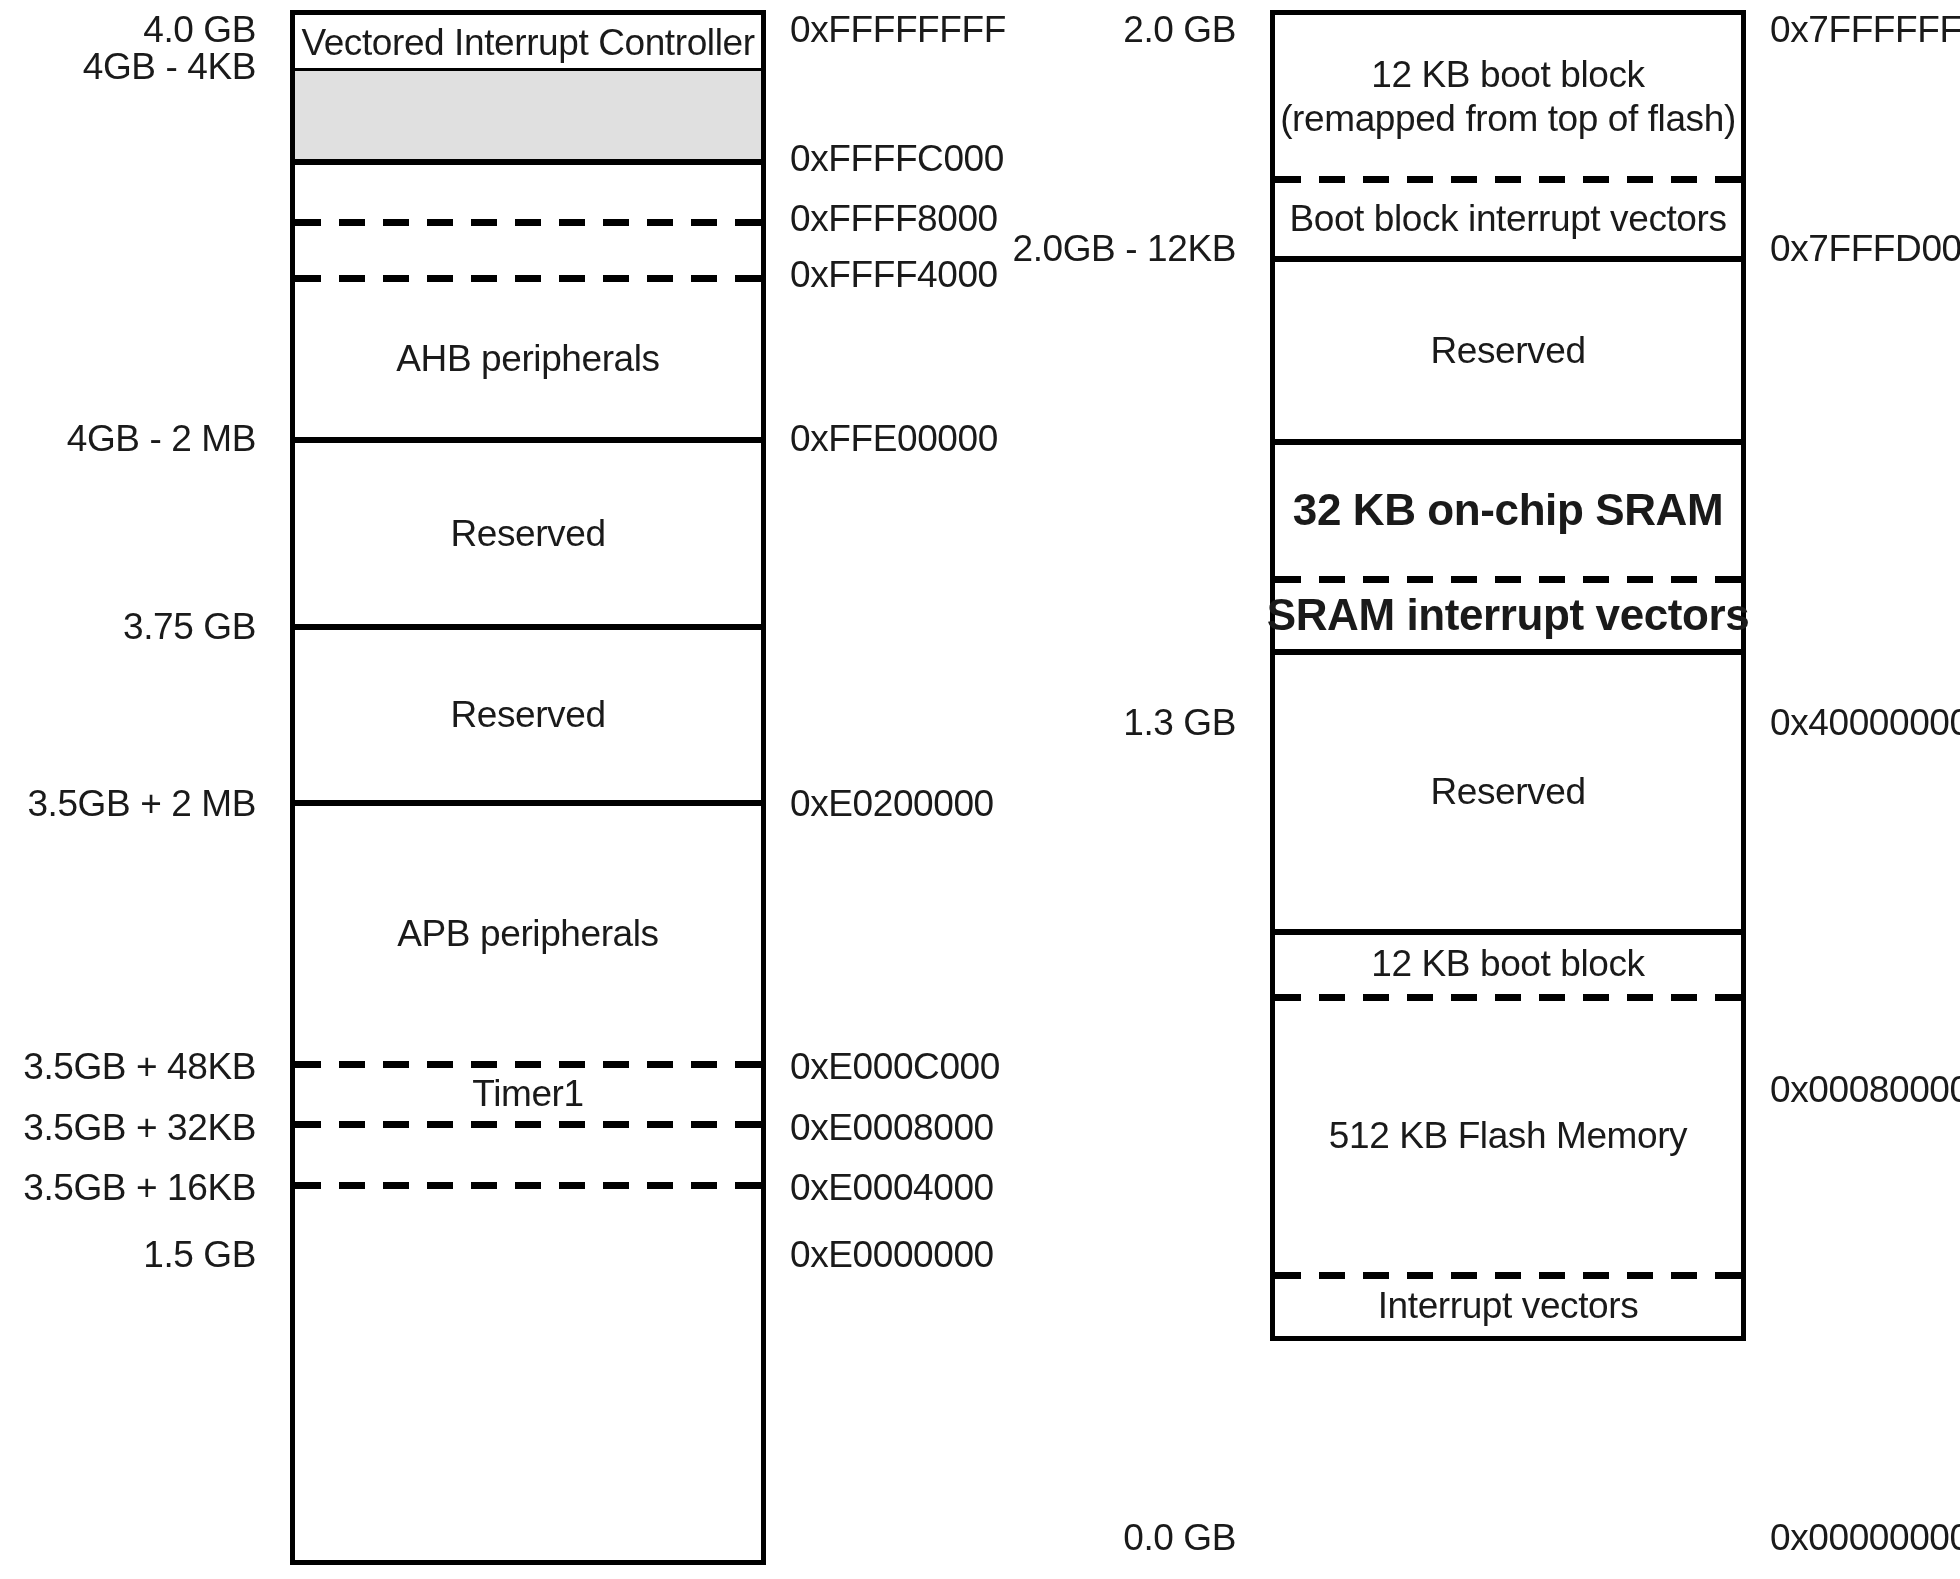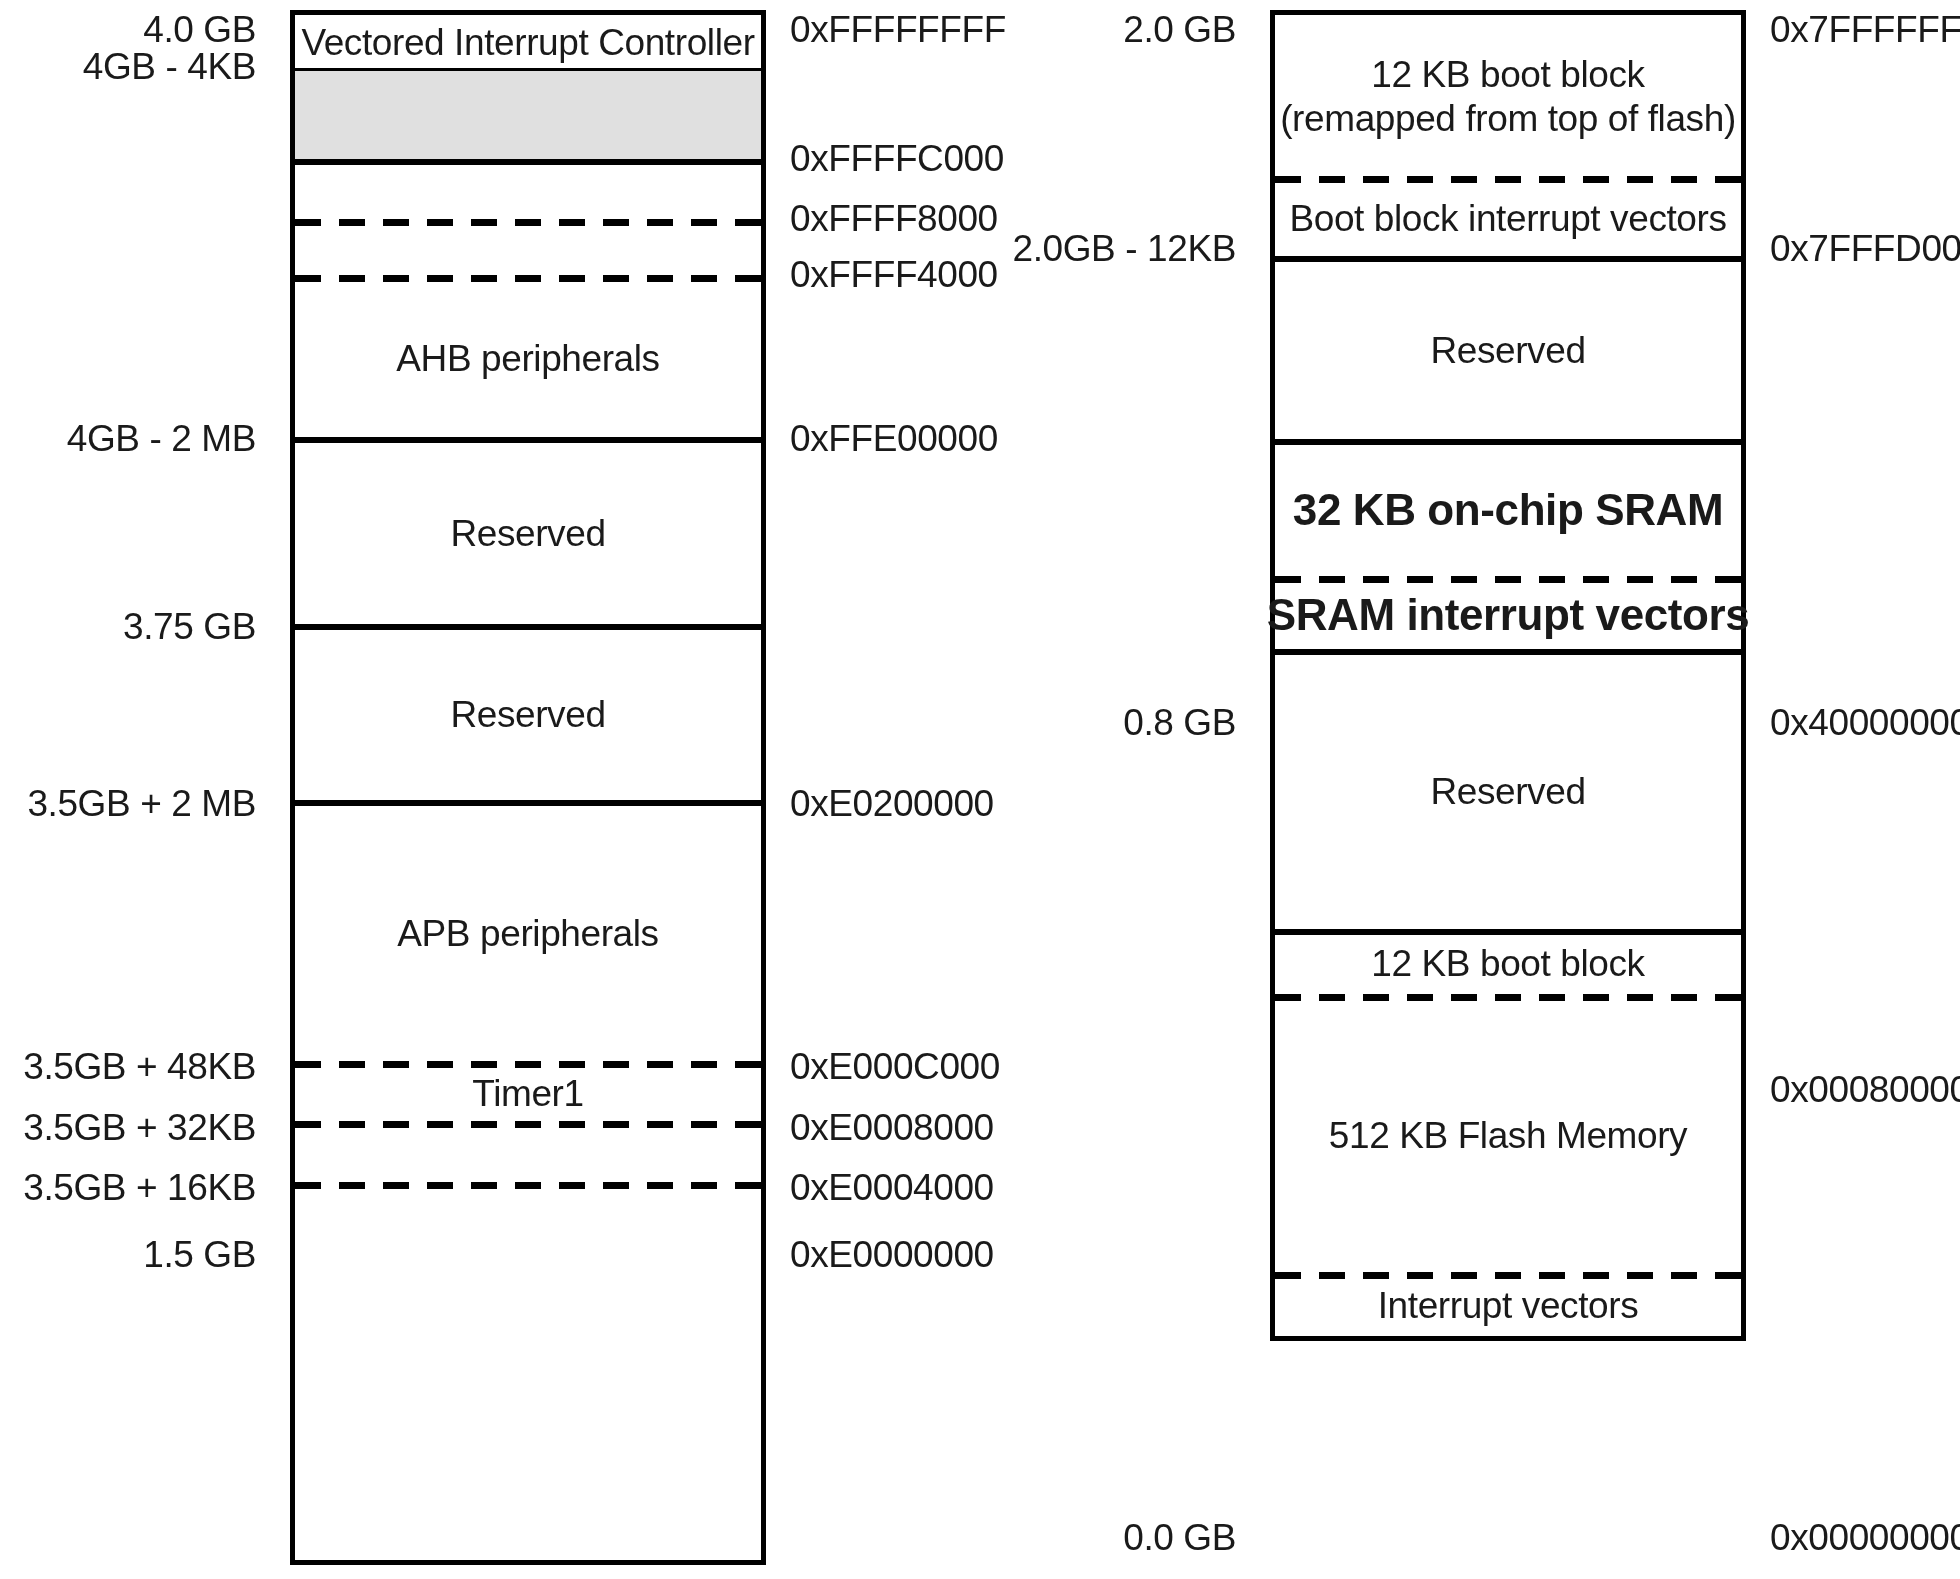--- a/index.html
+++ b/index.html
@@ -128,21 +128,21 @@
       <div class="side-label" style="top: calc(70.723% + 10px);">0xE0008000</div>
       <div class="side-label" style="top: calc(74.5645% + 10px);">0xE0004000</div>
       <div class="side-label" style="top: calc(78.8% + 10px);">0xE0000000</div>
     </div>
 </div>
 
 <div class="diagram" id="right-diagram">
   <div class="col-left-labels" id="right-map-left-labels">
       <div class="side-label" style="top: calc(1.182% + 10px);">2.0 GB</div>
       <div class="side-label" style="top: calc(15.0705% + 10px);">2.0GB - 12KB</div>
-      <div class="side-label" style="top: calc(45.113% + 10px);">0.8 GB</div>
+      <div class="side-label" style="top: calc(45.113% + 10px);">1.3 GB</div>
       <div class="side-label" style="top: calc(96.727% + 10px);">0.0 GB</div>
     </div>
   <div class="col-box" id="right-map-box">
       <div class="region" style="top: 0%; height: 12.4%;">
         <div class="region-label">12 KB boot block</div>
         <div class="region-label">(remapped from top of flash)</div>
       </div>
       <div class="divider dashed" style="top: calc(12.4% - 3px);"></div>
       <div class="region" style="top: 12.4%; height: 6.1%;">
         <div class="region-label">Boot block interrupt vectors</div>

